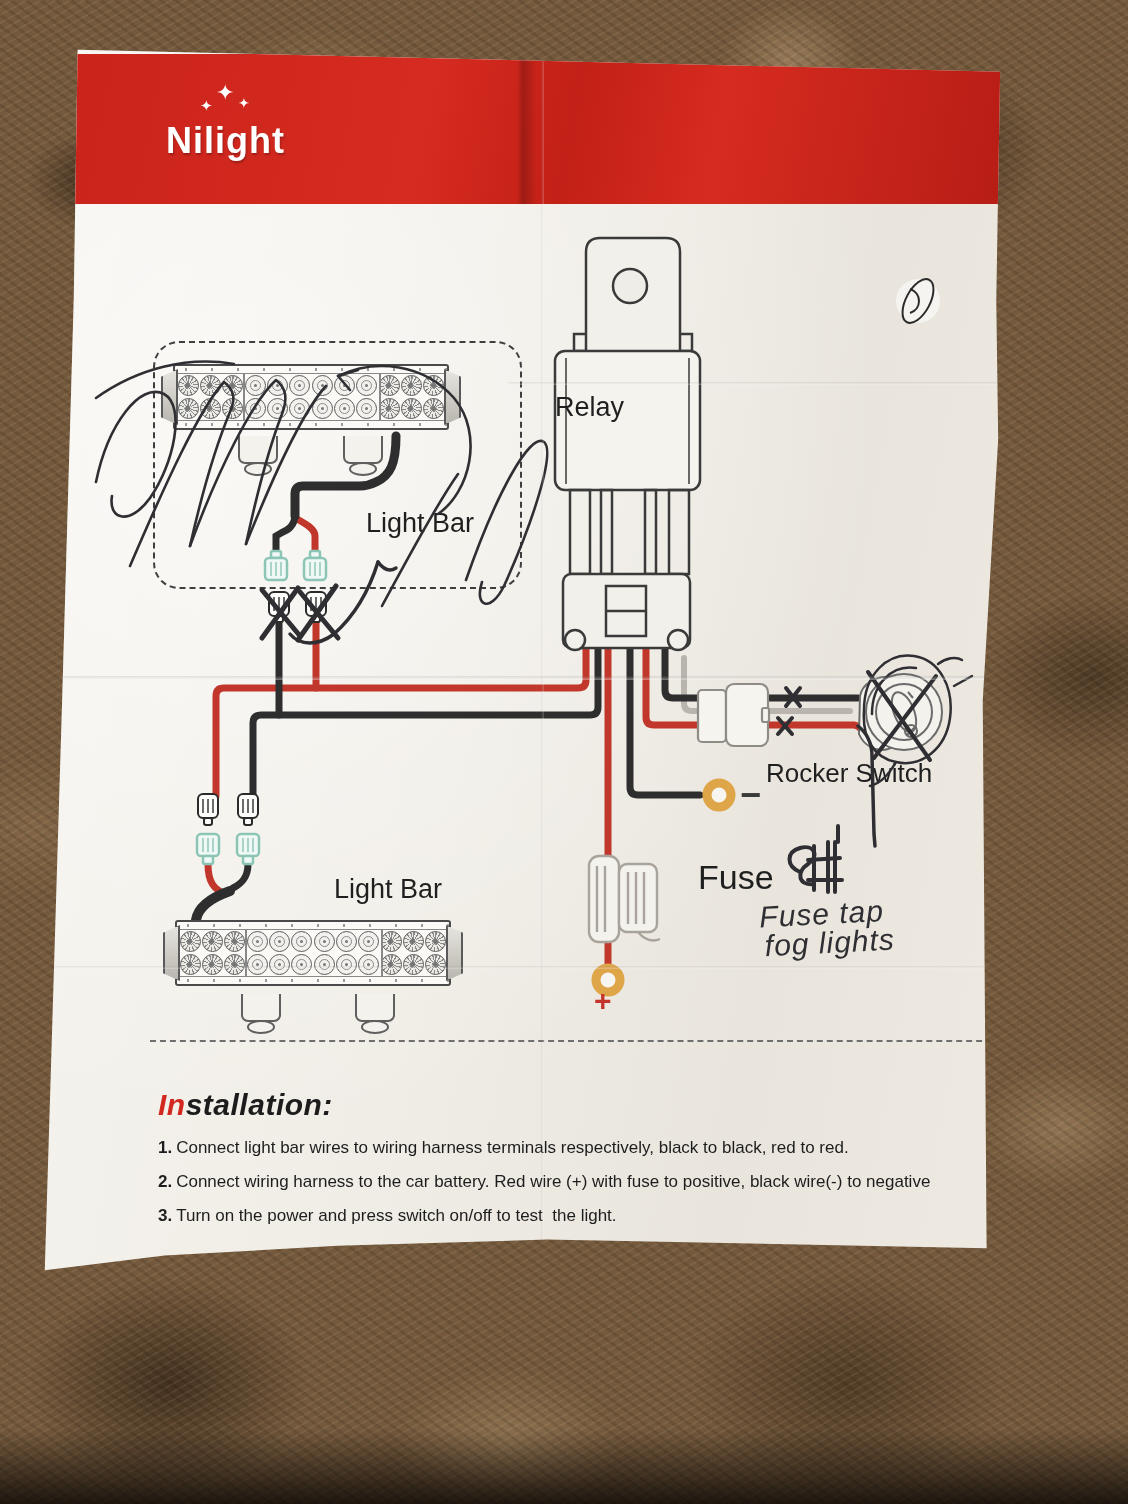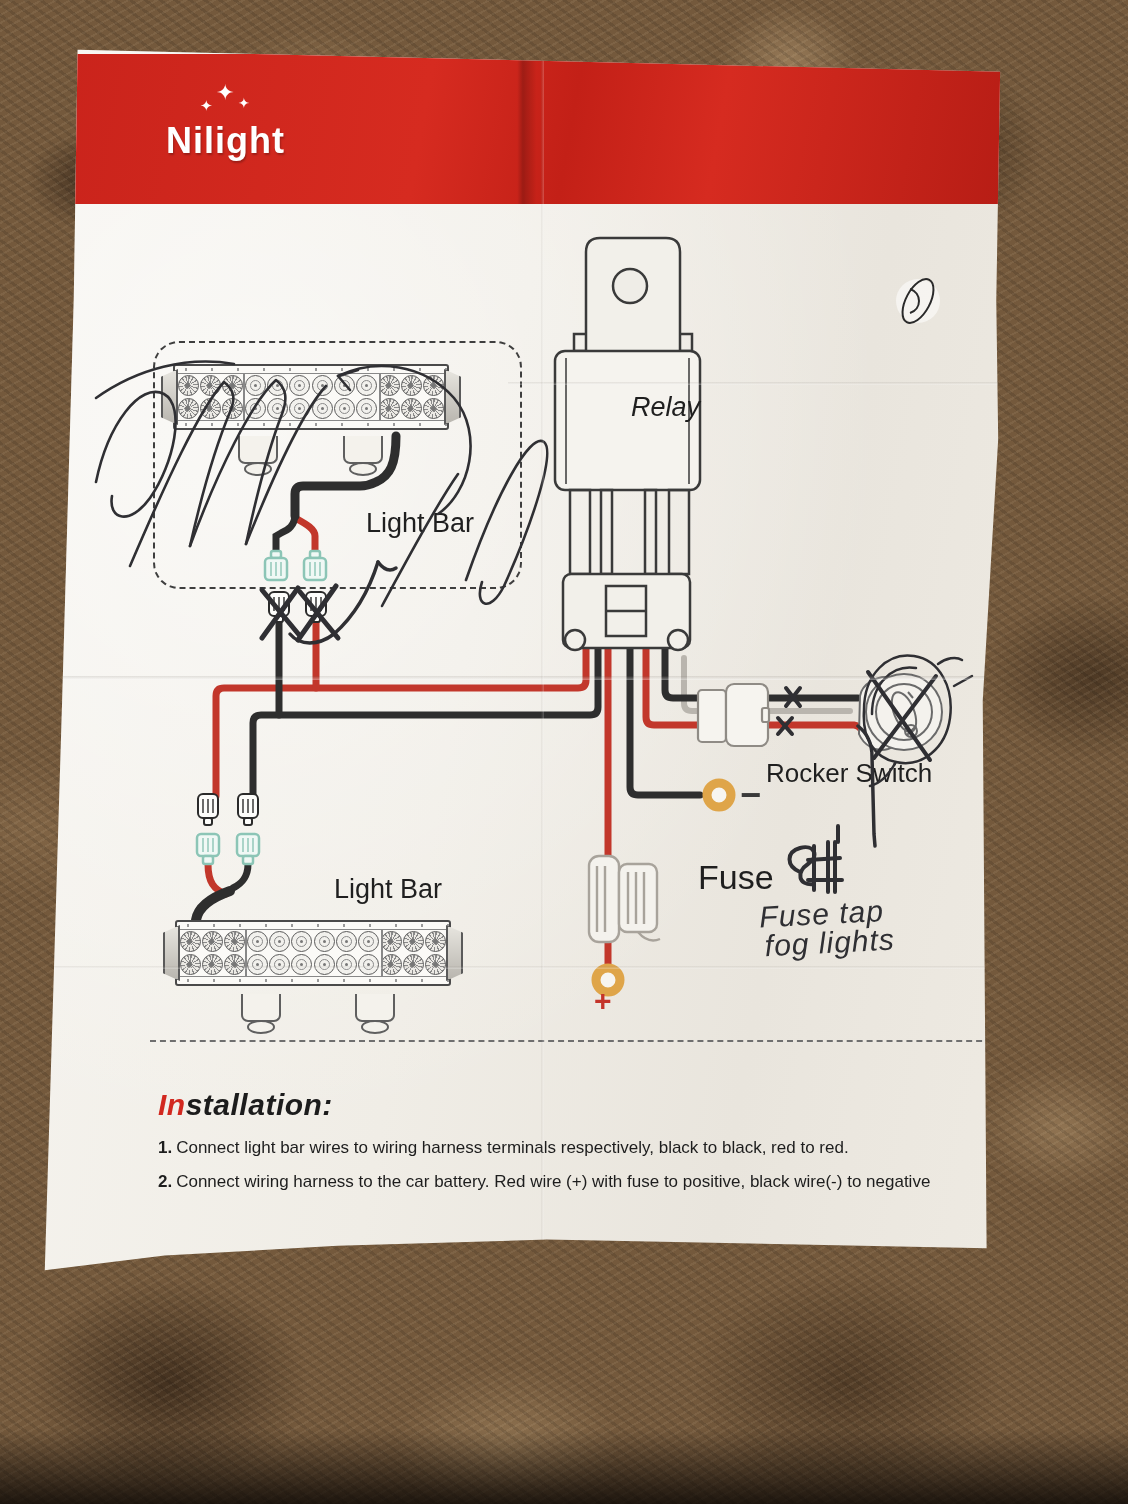--- a/index.html
+++ b/index.html
@@ -288,34 +288,35 @@
     <div class="divider" style="left:25%;"></div>
     <div class="divider" style="left:75%;"></div>
     <div class="cap l"></div>
     <div class="cap r"></div>
   </div>
   <div class="bracket" style="left:203px;top:948px;"></div>
   <div class="bracket" style="left:317px;top:948px;"></div>
   <div class="foot" style="left:209px;top:974px;"></div>
   <div class="foot" style="left:323px;top:974px;"></div>
 
-  <div class="lbl" style="left:517px;top:346px;width:145px;text-align:right;z-index:4;font-style:italic;">Relay</div>
+  <div class="lbl" style="left:517px;top:346px;width:145px;text-align:left;z-index:4;">Relay</div>
   <div class="lbl" style="left:328px;top:462px;z-index:4;">Light Bar</div>
   <div class="lbl" style="left:296px;top:828px;z-index:4;">Light Bar</div>
   <div class="lbl" style="left:728px;top:712px;font-size:26px;z-index:4;">Rocker Switch</div>
   <div class="lbl" style="left:628px;top:812px;font-size:34px;z-index:4;margin-left:32px;">Fuse</div>
   <div class="minus">−</div>
   <div class="plus">+</div>
 
   <div class="sep"></div>
 
   <div class="install">
     <h2><span class="red">In</span><span>stallation:</span></h2>
     <div class="step"><b>1.</b><span>Connect light bar wires to wiring harness terminals respectively, black to black, red to red.</span></div>
     <div class="step"><b>2.</b><span>Connect wiring harness to the car battery. Red wire (+) with fuse to positive, black wire(-) to negative</span></div>
+    <div class="step"><b>3.</b><span>Turn on the power and press switch on/off to test  the light.</span></div>
   </div>
 
   <div class="hand">
     <div>Fuse tap</div>
     <div class="l2">fog lights</div>
   </div>
 
   <svg class="layer pen" width="966" height="1228" viewBox="0 0 966 1228">
     <g stroke="#2f2f33" fill="none" stroke-linecap="round" stroke-linejoin="round">
 

